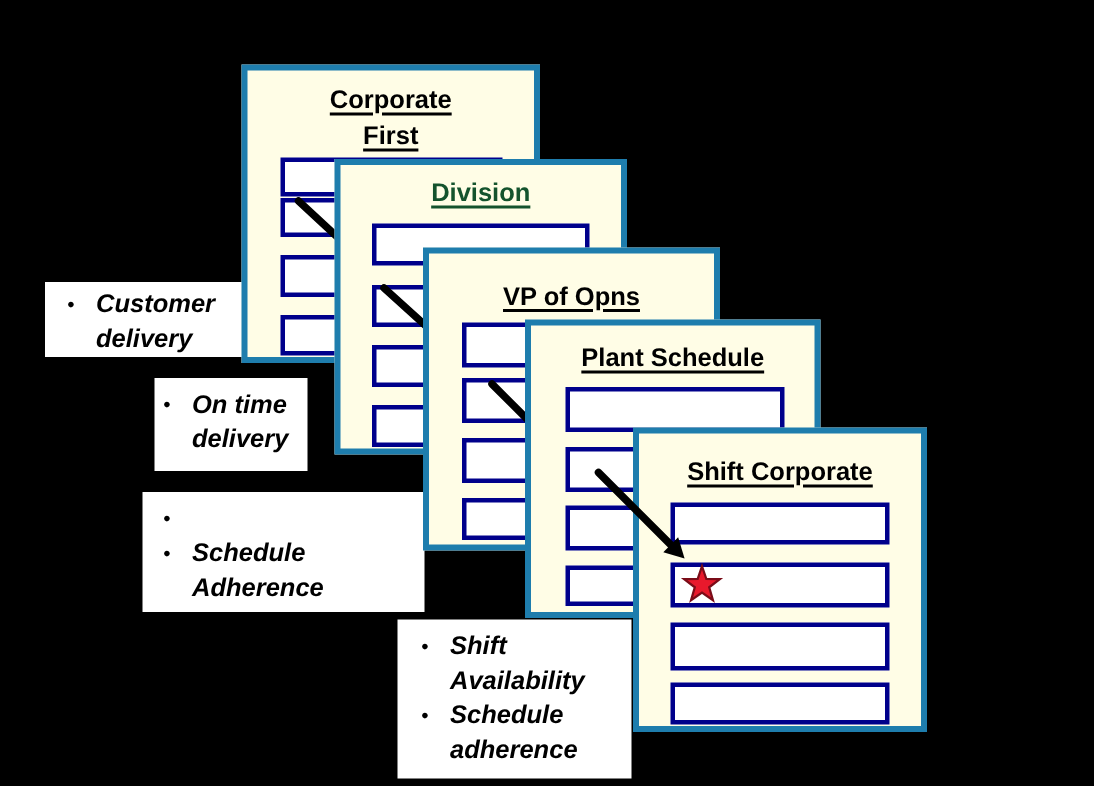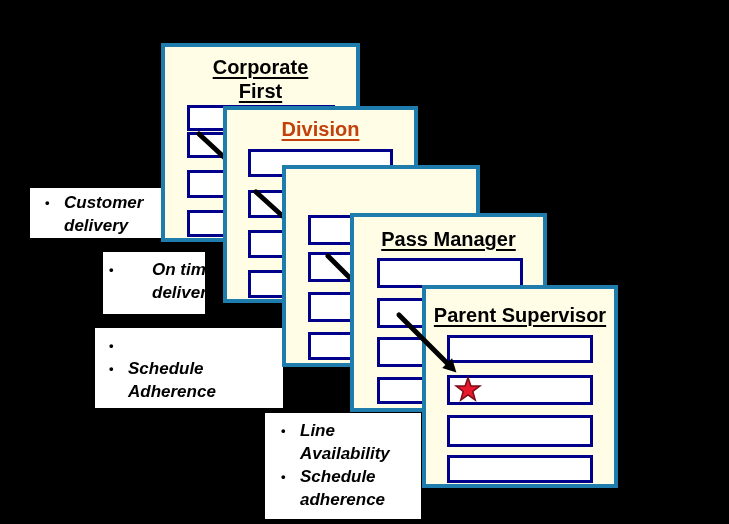--- a/index.html
+++ b/index.html
@@ -4,21 +4,21 @@
 <style>
   html,body{margin:0;padding:0;background:#000;}
   .stage{
     position:relative;width:729px;height:524px;overflow:hidden;
     font-family:"Liberation Sans",sans-serif;
   }
   .card{
     position:absolute;box-sizing:border-box;
     border:4px solid #1E7DAD;background:#FFFDE6;
   }
-  .card-title{font-weight:bold;font-size:20px;line-height:24px;color:#000;}
+  .card-title{font-weight:bold;font-size:17px;line-height:24px;color:#000;}
   .tl{
     display:block;text-align:center;
     text-decoration:underline;text-decoration-thickness:2px;text-underline-offset:3px;
   }
   .metric-box{
     position:absolute;box-sizing:border-box;
     background:#FFFFFF;border:3px solid #00008B;
   }
   .callout{
     position:absolute;box-sizing:border-box;background:#FFFFFF;color:#000;
@@ -34,88 +34,91 @@
 <div class="stage" style="background: rgb(0, 0, 0);">
     <div class="callout" style="left: 30px; top: 188px; width: 175px; height: 50px; padding-top: 3px; padding-left: 15px; background: rgb(255, 255, 255); color: rgb(0, 0, 0);">
       <div class="ci">
         <span class="b">•</span>
         <span class="t" style="width: 100px;">Customer delivery</span>
       </div>
     </div>
     <div class="callout" style="left: 103px; top: 252px; width: 102px; height: 62px; padding-top: 6px; padding-left: 6px; background: rgb(255, 255, 255); color: rgb(0, 0, 0);">
       <div class="ci">
         <span class="b">•</span>
-        <span class="t" style="width: 75px; margin-left: 24px;">On time delivery</span>
+        <span class="t" style="width: 75px;">On time delivery</span>
       </div>
     </div>
     <div class="callout" style="left: 95px; top: 328px; width: 188px; height: 80px; padding-top: 6px; padding-left: 14px; background: rgb(255, 255, 255); color: rgb(0, 0, 0);">
       <div class="ci">
         <span class="b">•</span>
       </div>
       <div class="ci">
         <span class="b">•</span>
         <span class="t" style="width: 150px;">Schedule Adherence</span>
       </div>
     </div>
     <div class="callout" style="left: 265px; top: 413px; width: 156px; height: 106px; padding-top: 6px; padding-left: 16px; background: rgb(255, 255, 255); color: rgb(0, 0, 0);">
       <div class="ci">
         <span class="b">•</span>
-        <span class="t" style="width: 120px;">Line Availability</span>
+        <span class="t" style="width: 120px;">Shift Availability</span>
       </div>
       <div class="ci">
         <span class="b">•</span>
         <span class="t" style="width: 120px;">Schedule adherence</span>
       </div>
     </div>
     <div class="card" style="left: 161px; top: 43px; width: 199px; height: 199px; background: rgb(255, 253, 230); border-color: rgb(30, 125, 173);">
       <div class="card-title" style="padding-top: 8px; color: rgb(0, 0, 0);">
         <span class="tl">Corporate</span>
         <span class="tl">First</span>
       </div>
       <div class="metric-box" style="left: 22px; top: 58px; width: 148px; height: 26px; background: rgb(255, 255, 255); border-color: rgb(0, 0, 139);"></div>
       <div class="metric-box" style="left: 22px; top: 85px; width: 148px; height: 26px; background: rgb(255, 255, 255); border-color: rgb(0, 0, 139);"></div>
       <div class="metric-box" style="left: 22px; top: 123px; width: 148px; height: 28px; background: rgb(255, 255, 255); border-color: rgb(0, 0, 139);"></div>
       <div class="metric-box" style="left: 22px; top: 163px; width: 148px; height: 27px; background: rgb(255, 255, 255); border-color: rgb(0, 0, 139);"></div>
     </div>
     <svg width="729" height="524" viewBox="0 0 729 524" class="overlay">
       <line x1="199" y1="134" x2="240" y2="172" stroke="#000000" stroke-width="5" stroke-linecap="round"></line>
     </svg>
     <div class="card" style="left: 223px; top: 106px; width: 195px; height: 197px; background: rgb(255, 253, 230); border-color: rgb(30, 125, 173);">
-      <div class="card-title" style="padding-top: 7px; color: #c2410c;">
+      <div class="card-title" style="padding-top: 7px; color: #14532d;">
         <span class="tl">Division</span>
       </div>
       <div class="metric-box" style="left: 21px; top: 39px; width: 145px; height: 28px; background: rgb(255, 255, 255); border-color: rgb(0, 0, 139);"></div>
       <div class="metric-box" style="left: 21px; top: 80px; width: 145px; height: 28px; background: rgb(255, 255, 255); border-color: rgb(0, 0, 139);"></div>
       <div class="metric-box" style="left: 21px; top: 120px; width: 145px; height: 28px; background: rgb(255, 255, 255); border-color: rgb(0, 0, 139);"></div>
       <div class="metric-box" style="left: 21px; top: 160px; width: 145px; height: 28px; background: rgb(255, 255, 255); border-color: rgb(0, 0, 139);"></div>
     </div>
     <svg width="729" height="524" viewBox="0 0 729 524" class="overlay">
       <line x1="256" y1="192" x2="298" y2="230" stroke="#000000" stroke-width="5" stroke-linecap="round"></line>
     </svg>
     <div class="card" style="left: 282px; top: 165px; width: 198px; height: 202px; background: rgb(255, 253, 230); border-color: rgb(30, 125, 173);">
+      <div class="card-title" style="padding-top: 17px; color: rgb(0, 0, 0);">
+        <span class="tl">VP of Opns</span>
+      </div>
       <div class="metric-box" style="left: 22px; top: 46px; width: 148px; height: 30px; background: rgb(255, 255, 255); border-color: rgb(0, 0, 139);"></div>
       <div class="metric-box" style="left: 22px; top: 83px; width: 148px; height: 30px; background: rgb(255, 255, 255); border-color: rgb(0, 0, 139);"></div>
       <div class="metric-box" style="left: 22px; top: 123px; width: 148px; height: 30px; background: rgb(255, 255, 255); border-color: rgb(0, 0, 139);"></div>
       <div class="metric-box" style="left: 22px; top: 163px; width: 148px; height: 28px; background: rgb(255, 255, 255); border-color: rgb(0, 0, 139);"></div>
     </div>
     <svg width="729" height="524" viewBox="0 0 729 524" class="overlay">
       <line x1="328" y1="256" x2="364" y2="292" stroke="#000000" stroke-width="5" stroke-linecap="round"></line>
     </svg>
     <div class="card" style="left: 350px; top: 213px; width: 197px; height: 199px; background: rgb(255, 253, 230); border-color: rgb(30, 125, 173);">
       <div class="card-title" style="padding-top: 10px; color: rgb(0, 0, 0);">
-        <span class="tl">Pass Manager</span>
+        <span class="tl">Plant Schedule</span>
       </div>
       <div class="metric-box" style="left: 23px; top: 41px; width: 146px; height: 30px; background: rgb(255, 255, 255); border-color: rgb(0, 0, 139);"></div>
       <div class="metric-box" style="left: 23px; top: 81px; width: 146px; height: 30px; background: rgb(255, 255, 255); border-color: rgb(0, 0, 139);"></div>
       <div class="metric-box" style="left: 23px; top: 120px; width: 146px; height: 30px; background: rgb(255, 255, 255); border-color: rgb(0, 0, 139);"></div>
       <div class="metric-box" style="left: 23px; top: 160px; width: 146px; height: 27px; background: rgb(255, 255, 255); border-color: rgb(0, 0, 139);"></div>
     </div>
     <div class="card" style="left: 422px; top: 285px; width: 196px; height: 203px; background: rgb(255, 253, 230); border-color: rgb(30, 125, 173);">
       <div class="card-title" style="padding-top: 14px; color: rgb(0, 0, 0);">
-        <span class="tl">Parent Supervisor</span>
+        <span class="tl">Shift Corporate</span>
       </div>
       <div class="metric-box" style="left: 21px; top: 46px; width: 146px; height: 28px; background: rgb(255, 255, 255); border-color: rgb(0, 0, 139);"></div>
       <div class="metric-box" style="left: 21px; top: 86px; width: 146px; height: 30px; background: rgb(255, 255, 255); border-color: rgb(0, 0, 139);"></div>
       <div class="metric-box" style="left: 21px; top: 126px; width: 146px; height: 32px; background: rgb(255, 255, 255); border-color: rgb(0, 0, 139);"></div>
       <div class="metric-box" style="left: 21px; top: 166px; width: 146px; height: 28px; background: rgb(255, 255, 255); border-color: rgb(0, 0, 139);"></div>
     </div>
     <svg width="729" height="524" viewBox="0 0 729 524" class="overlay">
       <line x1="399" y1="315" x2="450" y2="366" stroke="#000000" stroke-width="5" stroke-linecap="round"></line>
       <polygon points="456.4,372.4 442.2,368.1 452.1,358.2" fill="#000000"></polygon>
     </svg>

